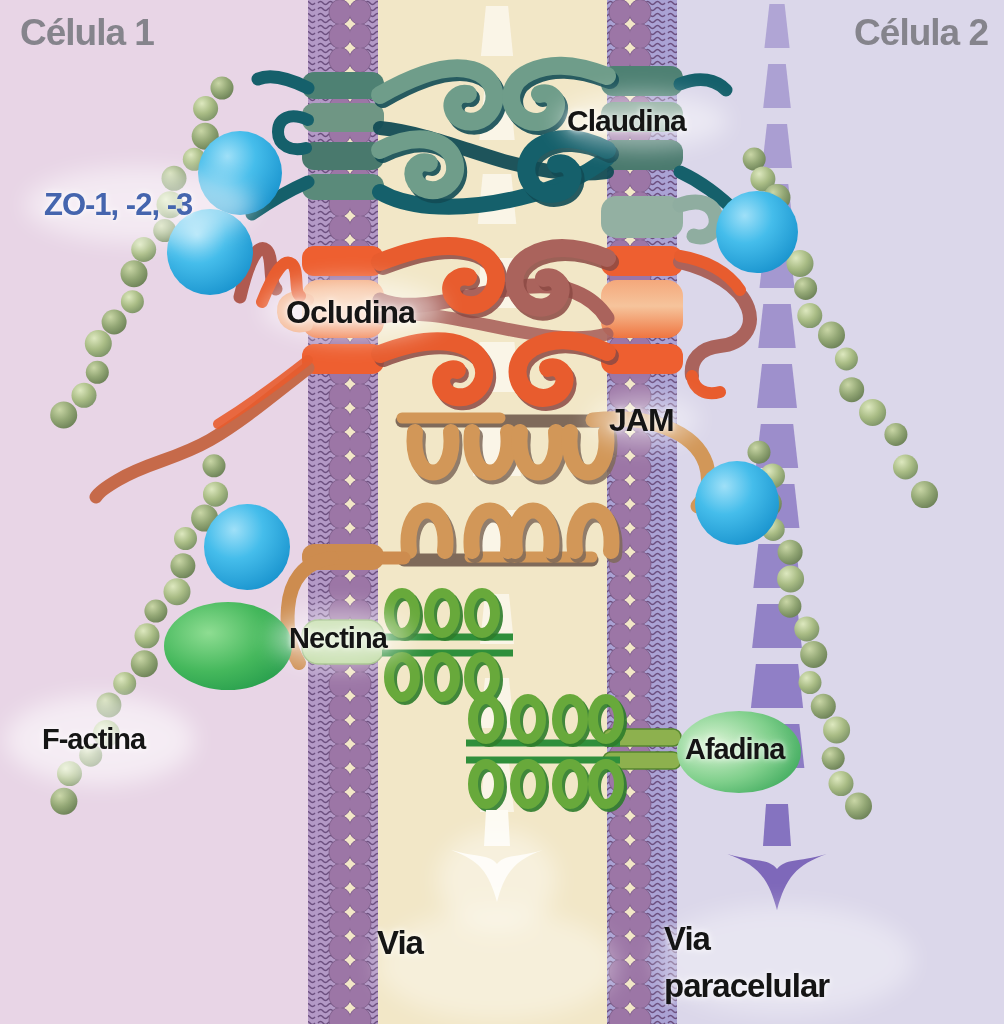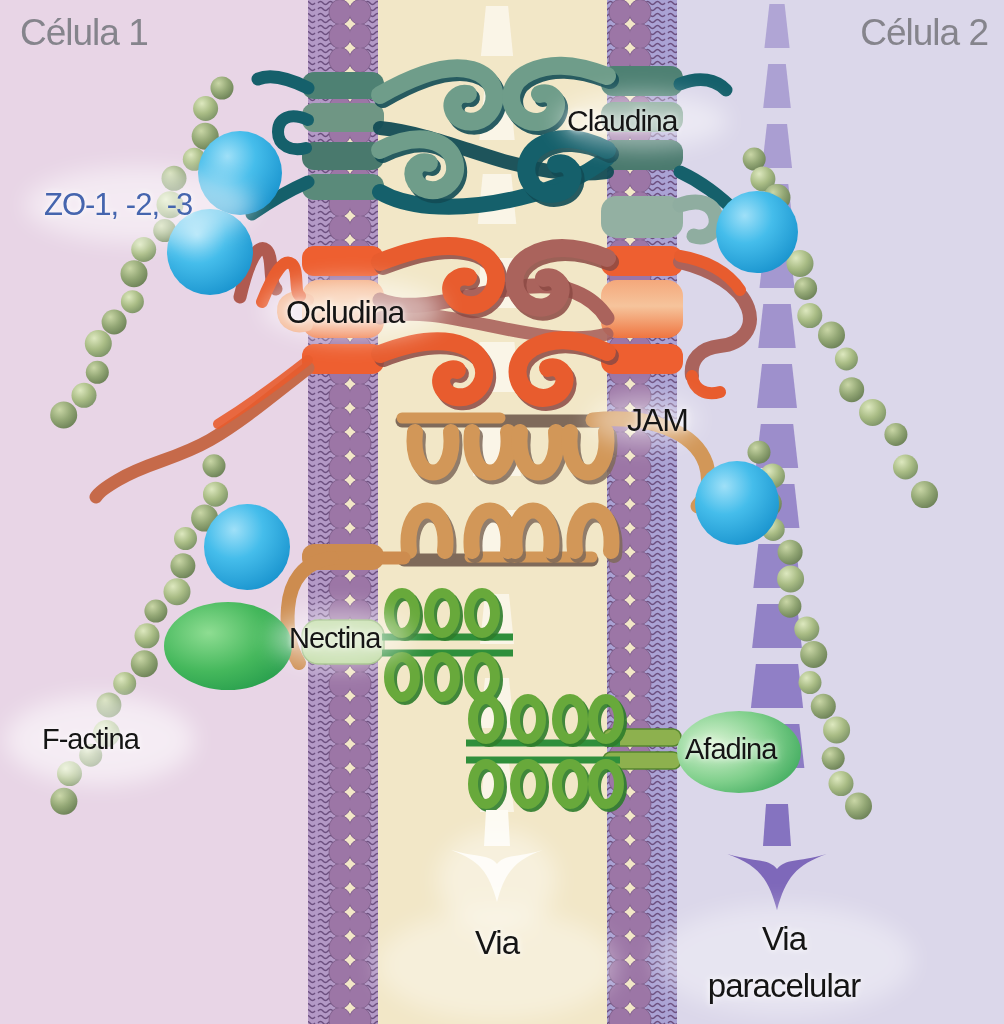--- a/index.html
+++ b/index.html
@@ -1,30 +1,30 @@
 <!DOCTYPE html>
 <html><head>
 <meta charset="utf-8">
 <style>
   html,body{margin:0;padding:0;background:#cfcfd6;}
   .stage{position:relative;width:1004px;height:1024px;margin:0 auto;overflow:hidden;
          font-family:"Liberation Sans",sans-serif;}
   .stage svg{position:absolute;inset:0;z-index:1;}
-  .lbl{position:absolute;z-index:3;font-weight:normal;white-space:nowrap;color:#151515;
+  .lbl{position:absolute;z-index:3;font-weight:bold;white-space:nowrap;color:#151515;
        letter-spacing:-1px;
        text-shadow:0 0 5px rgba(255,255,255,.85),0 0 12px rgba(255,255,255,.55);}
   .lbl-cell{font-size:37px;color:#85848c;text-shadow:none;}
   .lbl-zo{font-size:31px;color:#4565ae;}
   .lbl-claudin{font-size:30px;}
   .lbl-occludin{font-size:32px;}
   .lbl-jam{font-size:32px;}
   .lbl-nectin{font-size:29px;}
   .lbl-afadin{font-size:29px;text-align:right;}
   .lbl-factin{font-size:29px;}
-  .lbl-via{font-size:33px;text-align:center;line-height:1.42;}
+  .lbl-via{font-size:33px;text-align:left;line-height:1.42;}
 </style>
 </head>
 <body>
 
 <div class="stage">
 
 <svg id="art" viewBox="0 0 1004 1024" width="1004" height="1024" xmlns="http://www.w3.org/2000/svg">
   <defs>
     <radialGradient id="zoG" cx="35%" cy="30%" r="75%">
       <stop offset="0%" stop-color="#9fe0f8"></stop>
@@ -361,21 +361,21 @@
     <ellipse cx="497" cy="965" rx="120" ry="55" opacity=".35"></ellipse>
     <ellipse cx="784" cy="960" rx="130" ry="55" opacity=".35"></ellipse>
   </g>
 </svg>
 
 <div class="lbl lbl-cell" style="left:20px;top:12px">Célula 1</div>
 <div class="lbl lbl-cell" style="right:16px;top:12px">Célula 2</div>
 <div class="lbl lbl-zo" style="left:44px;top:187px">ZO-1, -2, -3</div>
 <div class="lbl lbl-claudin" style="left:567px;top:104px">Claudina</div>
 <div class="lbl lbl-occludin" style="left:286px;top:294px">Ocludina</div>
-<div class="lbl lbl-jam" style="left:627px;top:402px">JAM</div>
+<div class="lbl lbl-jam" style="left:609px;top:402px">JAM</div>
 <div class="lbl lbl-nectin" style="left:289px;top:622px">Nectina</div>
 <div class="lbl lbl-afadin" style="left:685px;top:733px">Afadina</div>
 <div class="lbl lbl-factin" style="left:42px;top:723px">F-actina</div>
 <div class="lbl lbl-via" style="left:377px;top:920px;width:240px">
   <div>Via</div>
 </div>
 <div class="lbl lbl-via" style="left:664px;top:916px;width:240px">
   <div>Via</div>
   <div>paracelular</div>
 </div>

